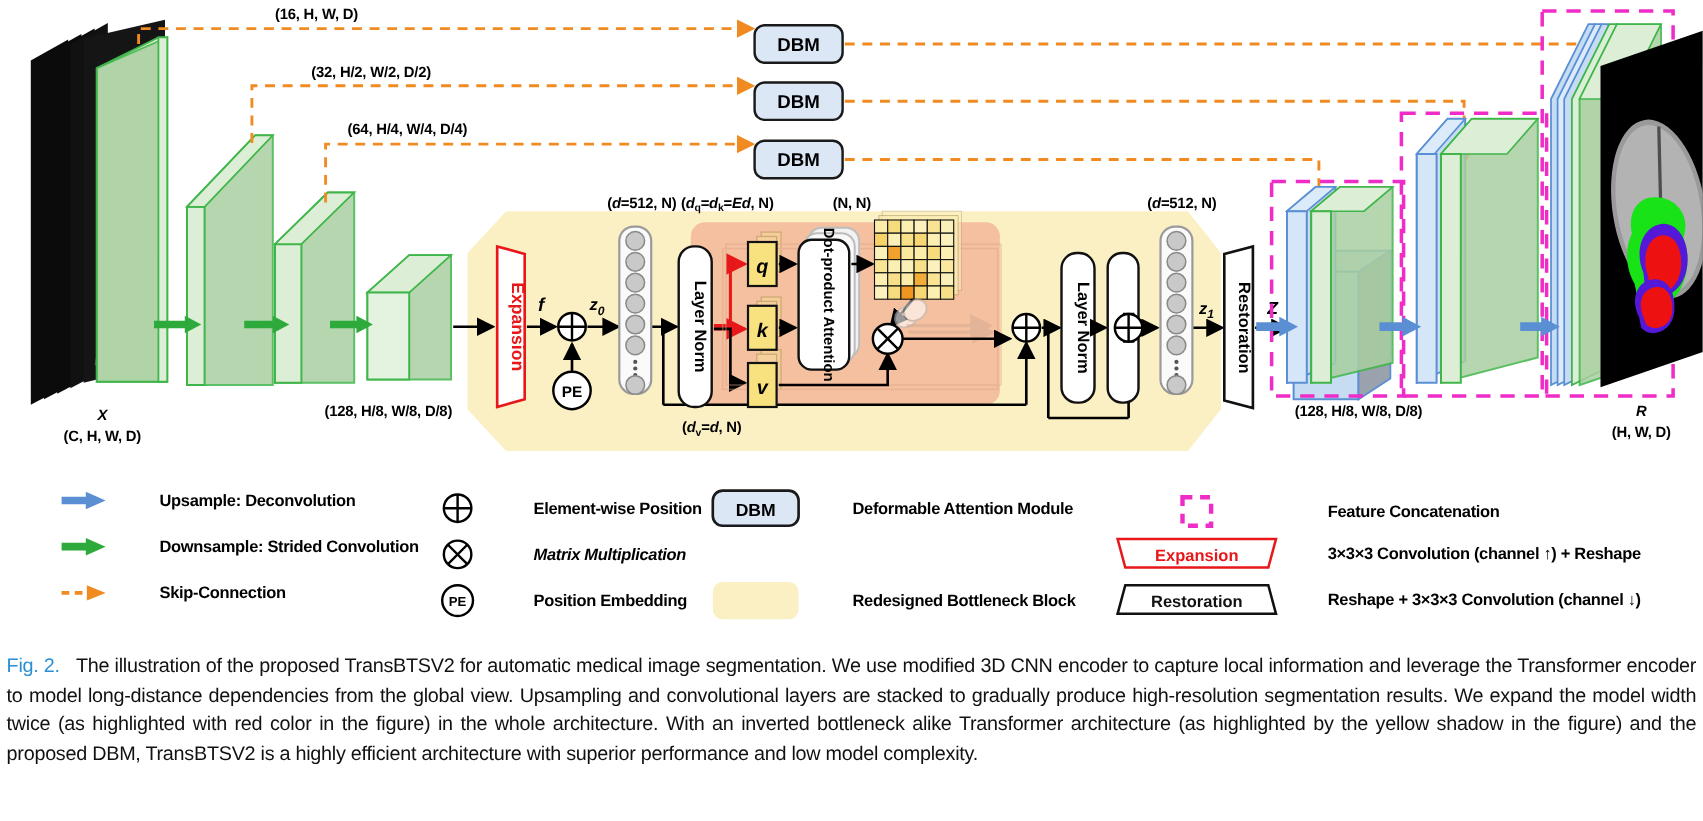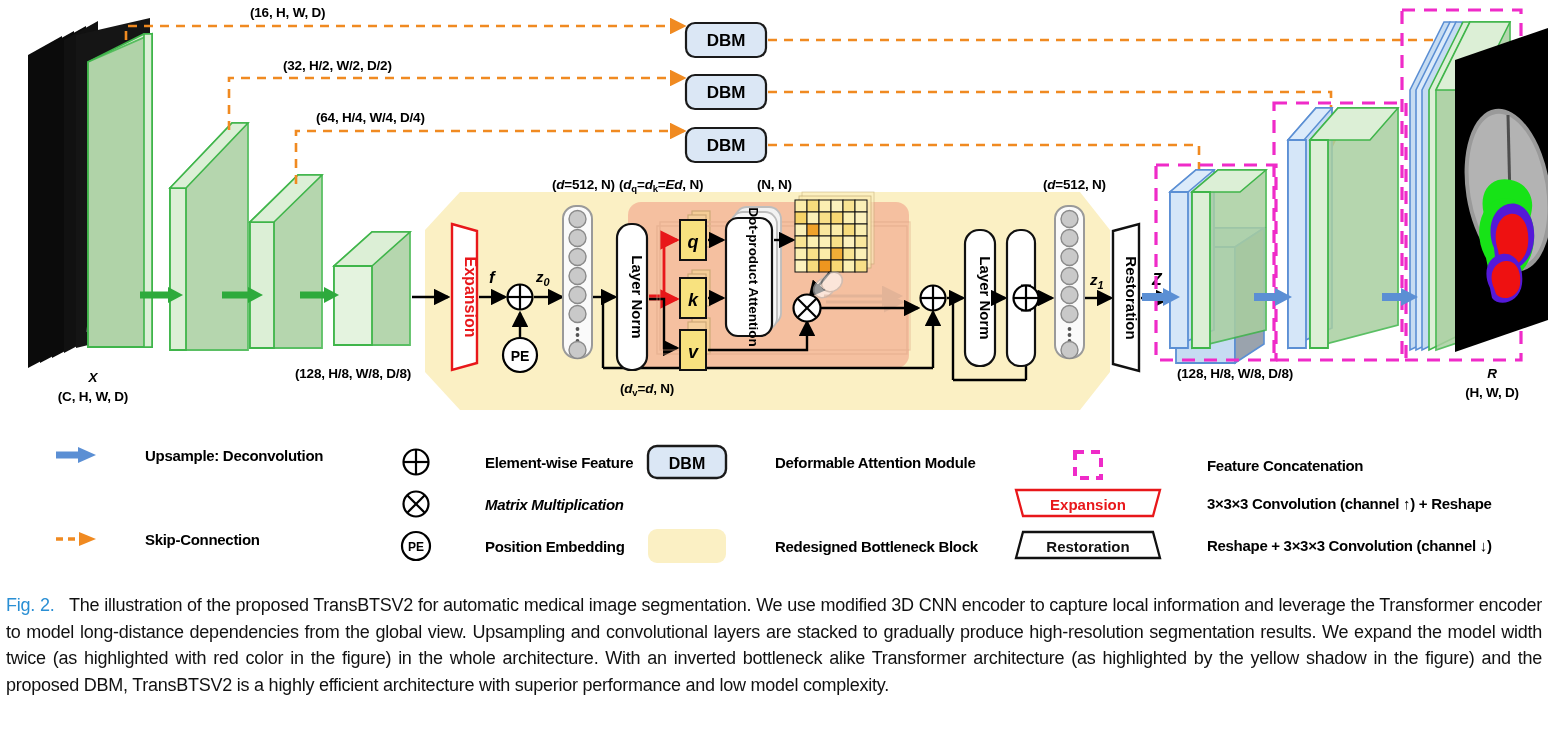--- a/index.html
+++ b/index.html
@@ -441,39 +441,48 @@
 
     <div class="lg-item" style="left:48px;top:14px;">
       <span class="lg-icon">
         <svg width="44" height="18" viewBox="0 0 44 18">
             <line x1="2" y1="9" x2="26" y2="9" stroke="#5b8fd4" stroke-width="7"></line>
             <path d="M24,1 L42,9 L24,17 z" fill="#5b8fd4"></path>
           </svg>
       </span>
       <span class="lg-txt">Upsample: Deconvolution</span>
     </div>
+    <div class="lg-item" style="left:48px;top:56px;">
+      <span class="lg-icon">
+        <svg width="44" height="18" viewBox="0 0 44 18">
+            <line x1="2" y1="9" x2="26" y2="9" stroke="#2eaa3c" stroke-width="7"></line>
+            <path d="M24,1 L42,9 L24,17 z" fill="#2eaa3c"></path>
+          </svg>
+      </span>
+      <span class="lg-txt">Downsample: Strided Convolution</span>
+    </div>
     <div class="lg-item" style="left:48px;top:98px;justify-content:flex-end;">
       <span class="lg-icon">
         <svg width="44" height="18" viewBox="0 0 44 18">
             <line x1="2" y1="9" x2="27" y2="9" stroke="#f08a21" stroke-width="3.4" stroke-dasharray="7,5"></line>
             <path d="M25,2 L42,9 L25,16 z" fill="#f08a21"></path>
           </svg>
       </span>
       <span class="lg-txt">Skip-Connection</span>
     </div>
 
     <div class="lg-item" style="left:388px;top:14px;">
       <span class="lg-icon">
         <svg width="32" height="32" viewBox="0 0 32 32">
             <circle cx="16" cy="16" r="12.5" fill="#fff" stroke="#000" stroke-width="2.2"></circle>
             <line x1="16" y1="3" x2="16" y2="29" stroke="#000" stroke-width="2.2"></line>
             <line x1="3" y1="16" x2="29" y2="16" stroke="#000" stroke-width="2.2"></line>
           </svg>
       </span>
-      <span class="lg-txt">Element-wise Feature</span>
+      <span class="lg-txt">Element-wise Position</span>
     </div>
     <div class="lg-item" style="left:388px;top:56px;font-style:italic;">
       <span class="lg-icon">
         <svg width="32" height="32" viewBox="0 0 32 32">
             <circle cx="16" cy="16" r="12.5" fill="#fff" stroke="#000" stroke-width="2.2"></circle>
             <line x1="7" y1="7" x2="25" y2="25" stroke="#000" stroke-width="2.2"></line>
             <line x1="25" y1="7" x2="7" y2="25" stroke="#000" stroke-width="2.2"></line>
           </svg>
       </span>
       <span class="lg-txt">Matrix Multiplication</span>

